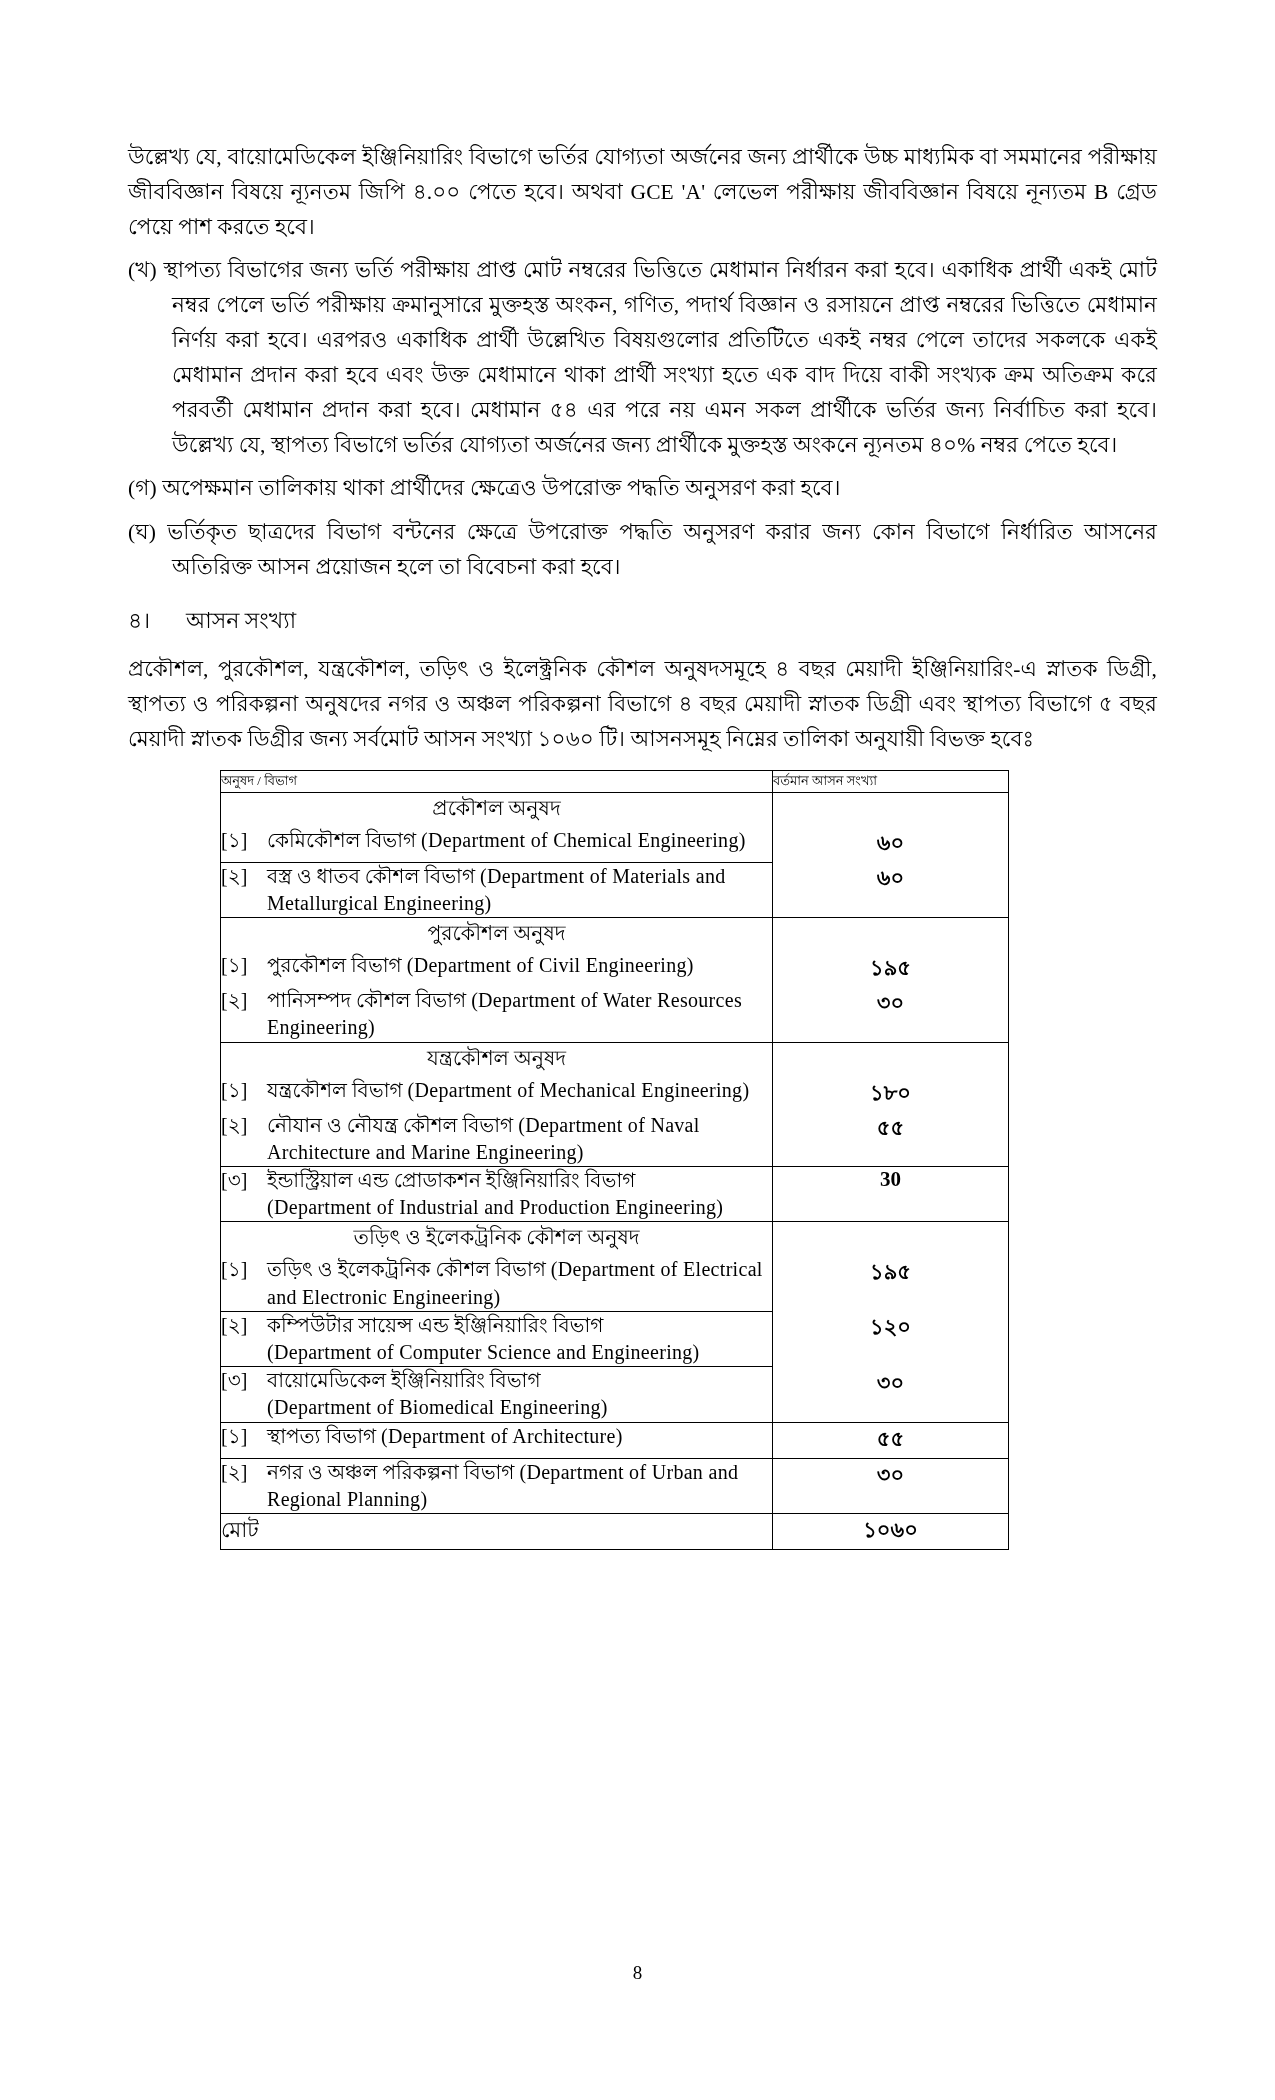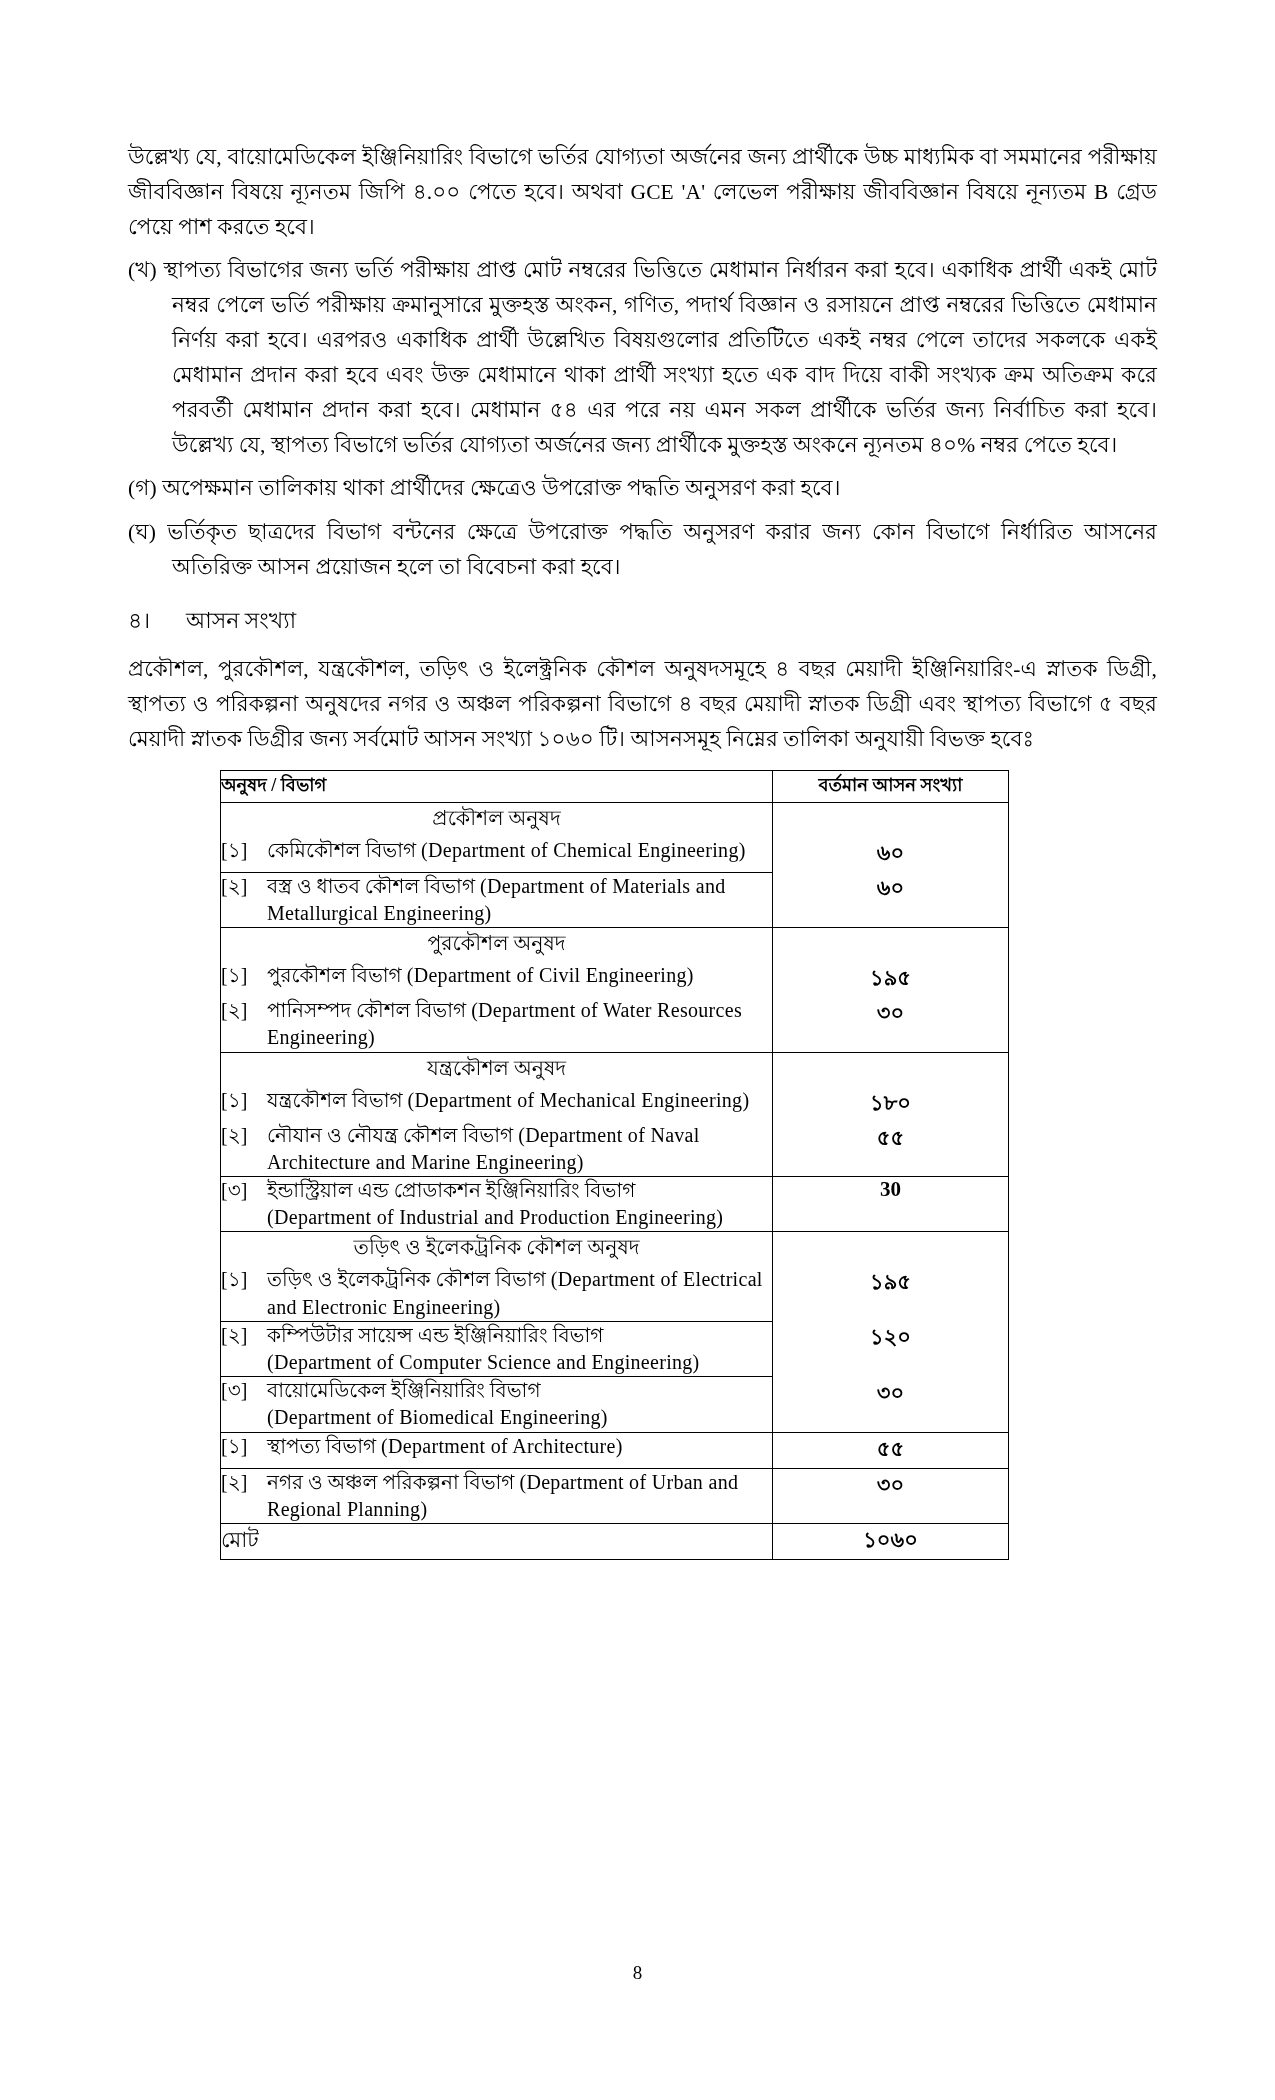--- a/index.html
+++ b/index.html
@@ -61,26 +61,26 @@
   }
   .seat-table td, .seat-table th {
     border: 1.6px solid #000;
     padding: 0;
     vertical-align: top;
   }
   .col-dept { width: 552px; }
   .col-seats { width: 236px; }
 
   .th-cell {
-    font-size: 18px;
-    font-weight: bold;
+    font-size: 13px;
+    font-weight: normal;
     text-align: left;
     padding: 7px 10px 7px 12px;
   }
-  .th-cell.center { text-align: center; }
+  .th-cell.center { text-align: left; }
 
   .faculty-cell {
     text-align: center;
     font-size: 20.5px;
     padding: 6px 4px 5px 4px;
     border-bottom: none !important;
     margin-left: 32px;
   }
 
   .dept-cell {

